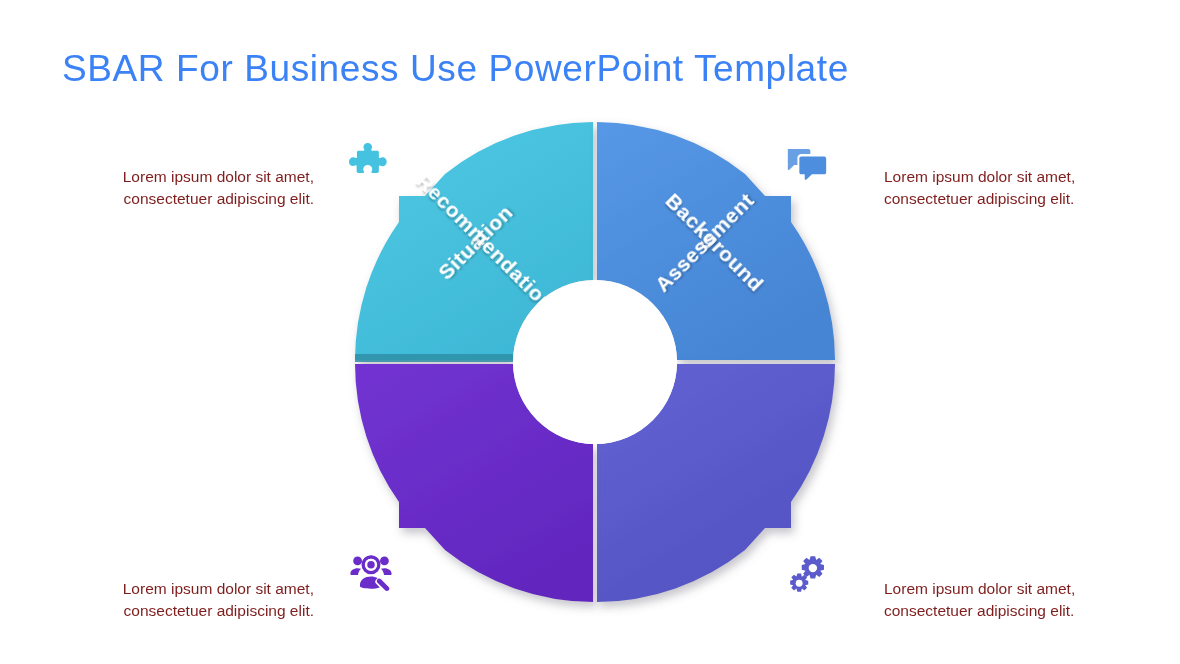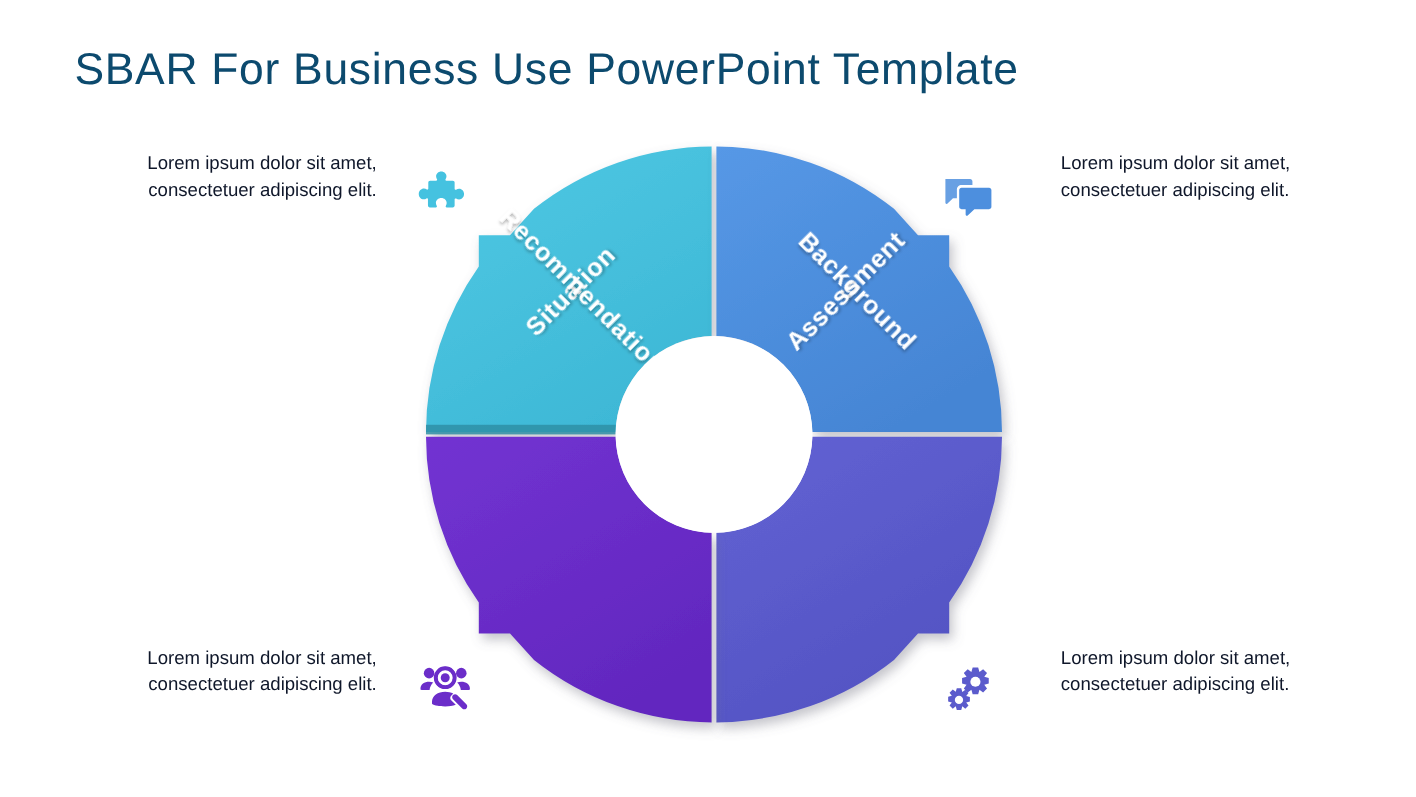--- a/index.html
+++ b/index.html
@@ -12,37 +12,38 @@
     height: 664px;
     position: relative;
     overflow: hidden;
     font-family: "Liberation Sans", sans-serif;
   }
 
   
   #slide-title {
     position: absolute;
     left: 62px;
-    top: 37px;
+    top: 48px;
     font-size: 37px;
     font-weight: 400;
     letter-spacing: 0.6px;
-    color: #0c4a6e;
+    color: #3b82f6;
     white-space: nowrap;
     font-family: "Liberation Sans", sans-serif;
   }
 
   
   .desc-block {
     position: absolute;
     width: 200px;
     font-size: 15.5px;
     line-height: 1.42;
-    color: #0f172a;
-    font-family: "Liberation Sans", sans-serif;
+    color: #7f1d1d;
+    font-family: "Liberation Sans", sans-serif;
+    margin-top: 40px;
   }
   .desc-right-align { text-align: right; }
   .desc-left-align  { text-align: left; }
 
   #desc-situation        { left: 114px; top: 126px; }
   #desc-background       { left: 884px; top: 126px; }
   #desc-recommendation   { left: 114px; top: 538px; }
   #desc-assessment       { left: 884px; top: 538px; }
 
   

